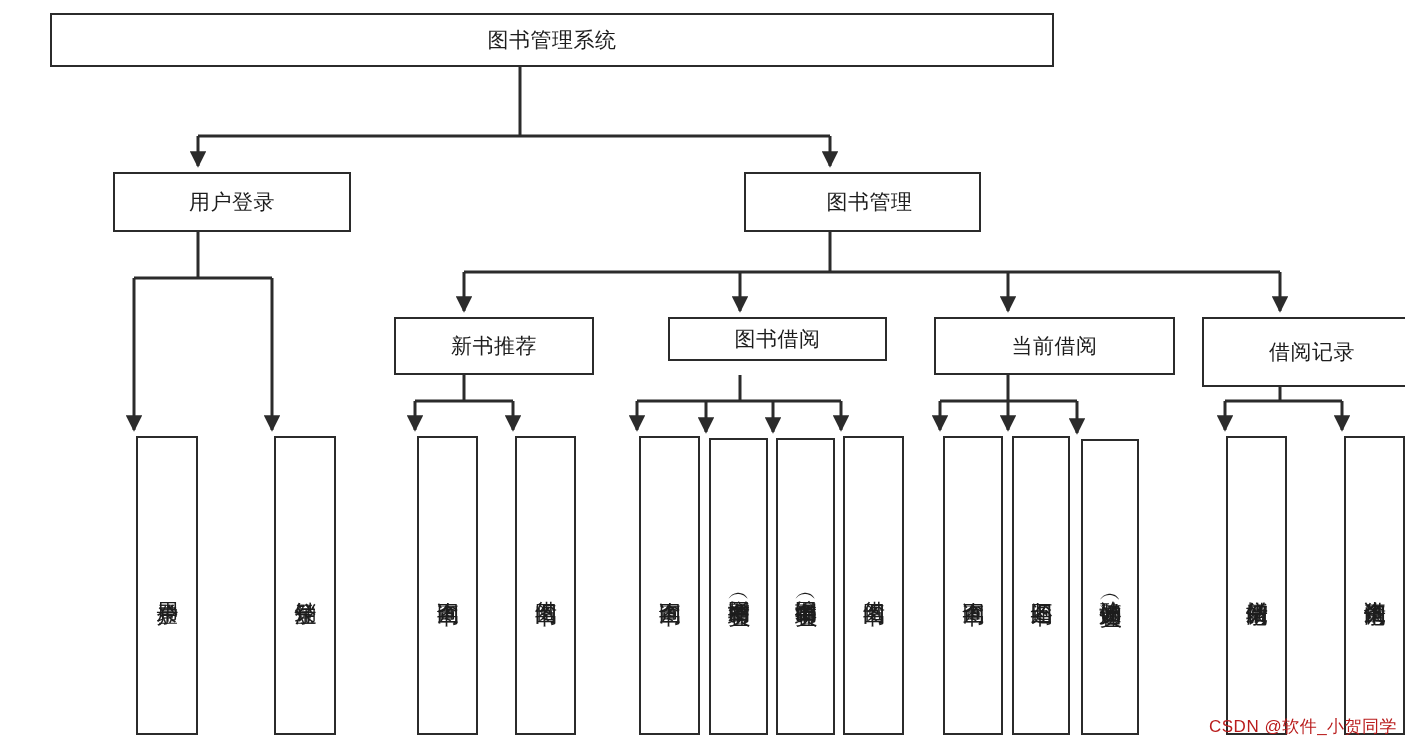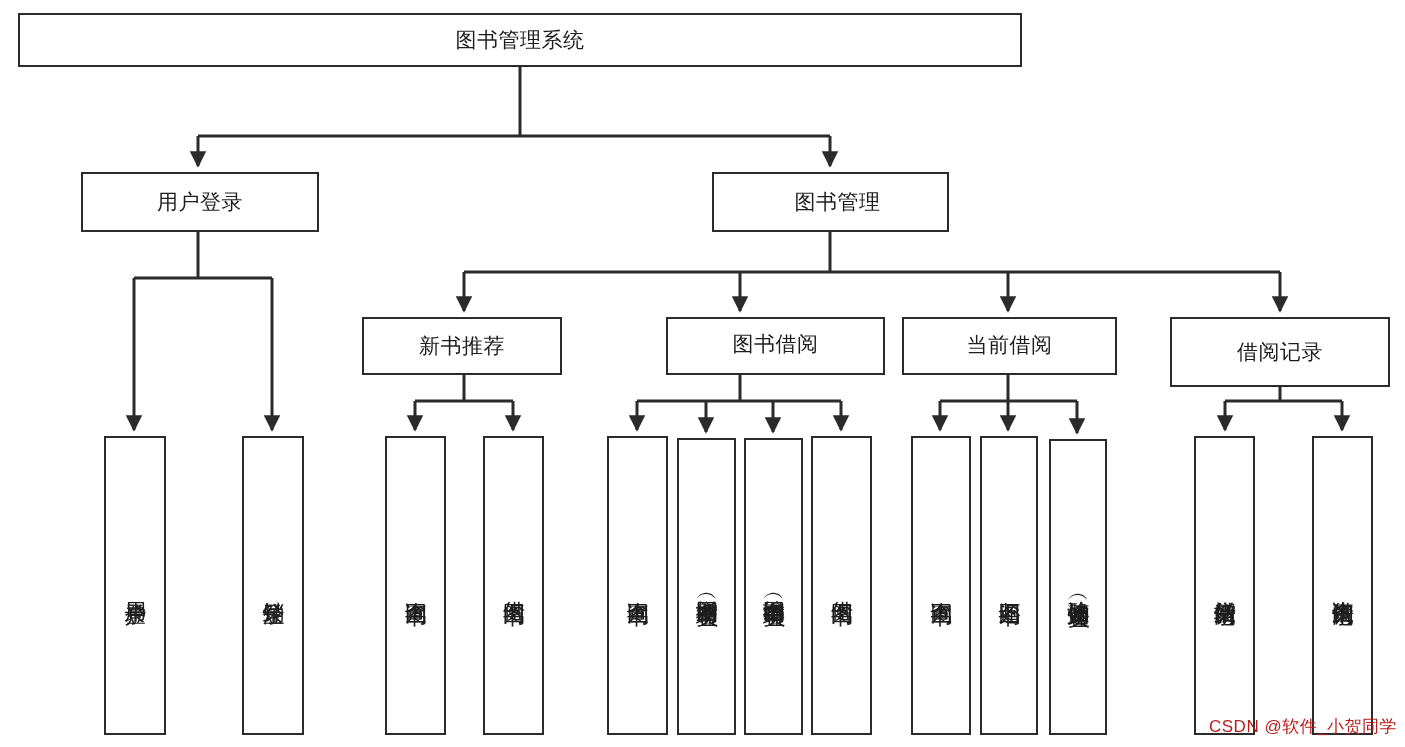--- a/index.html
+++ b/index.html
@@ -29,20 +29,21 @@
   .node {
     position: absolute;
     box-sizing: border-box;
     background: #ffffff;
     border: 2.5px solid #2b2b2b;
     display: flex;
     align-items: center;
     justify-content: center;
     color: #1d1d1d;
     z-index: 2;
+    margin-left: 32px;
   }
   .node.horiz {
     font-size: 21px;
     line-height: 1.2;
     letter-spacing: 0.5px;
     white-space: nowrap;
   }
   .node.root {
     font-size: 21px;
   }
@@ -121,22 +122,22 @@
       <path d="M 1342 401 L 1342 430" marker-end="url(#arrow)"></path>
     </g>
   </svg>
 
   <div class="node horiz root" style="left:18px; top:13px; width:1004px; height:54px;">图书管理系统</div>
 
   <div class="node horiz" style="left:81px; top:172px; width:238px; height:60px;">用户登录</div>
   <div class="node horiz" style="left:712px; top:172px; width:237px; height:60px;padding-left:14px;">图书管理</div>
 
   <div class="node horiz" style="left:362px; top:317px; width:200px; height:58px;">新书推荐</div>
-  <div class="node horiz" style="left:666px; top:317px; width:219px; height:58px;font-family:Liberation Mono, monospace;">图书借阅</div>
-  <div class="node horiz" style="left:902px; top:317px; width:215px; height:58px;font-family:Liberation Serif, serif;">当前借阅</div>
+  <div class="node horiz" style="left:636px; top:317px; width:219px; height:44px;">图书借阅</div>
+  <div class="node horiz" style="left:902px; top:317px; width:241px; height:58px;">当前借阅</div>
   <div class="node horiz" style="left:1170px; top:317px; width:220px; height:70px;">借阅记录</div>
 
   <div class="node vert" style="left:104px; top:436px; width:62px; height:299px;">用户登录</div>
   <div class="node vert" style="left:242px; top:436px; width:62px; height:299px;">注销登录</div>
 
   <div class="node vert" style="left:385px; top:436px; width:61px; height:299px;">查询图书</div>
   <div class="node vert" style="left:483px; top:436px; width:61px; height:299px;">借阅图书</div>
 
   <div class="node vert" style="left:607px; top:436px; width:61px; height:299px;">查询图书</div>
   <div class="node vert" style="left:677px; top:438px; width:59px; height:297px;">新增图书（管理员）</div>

